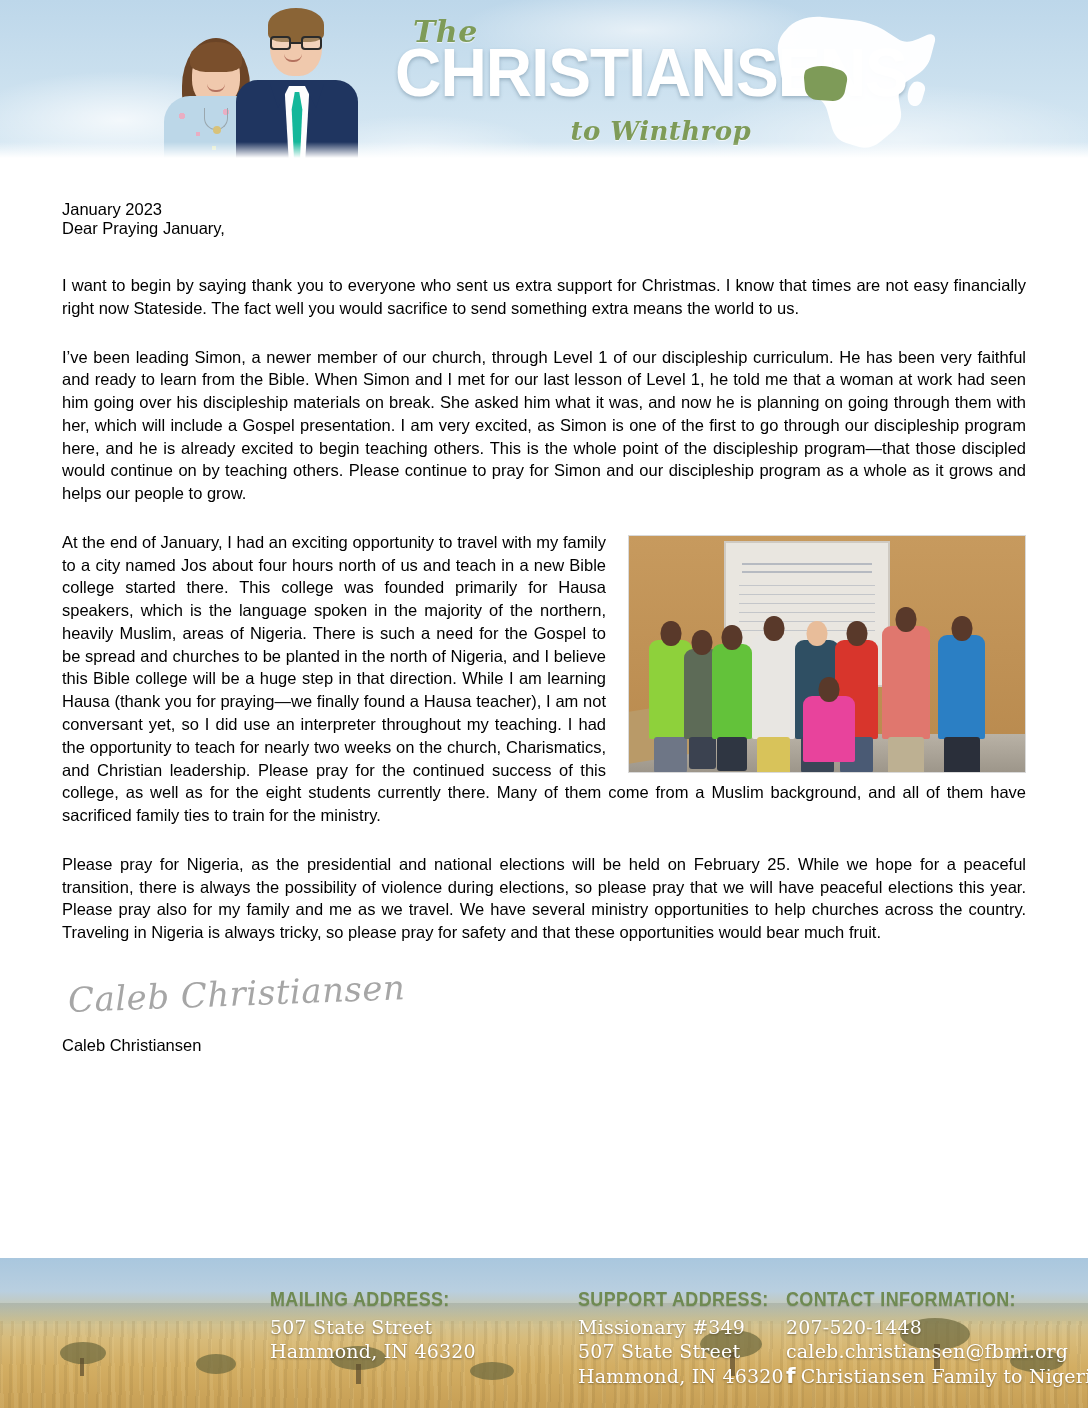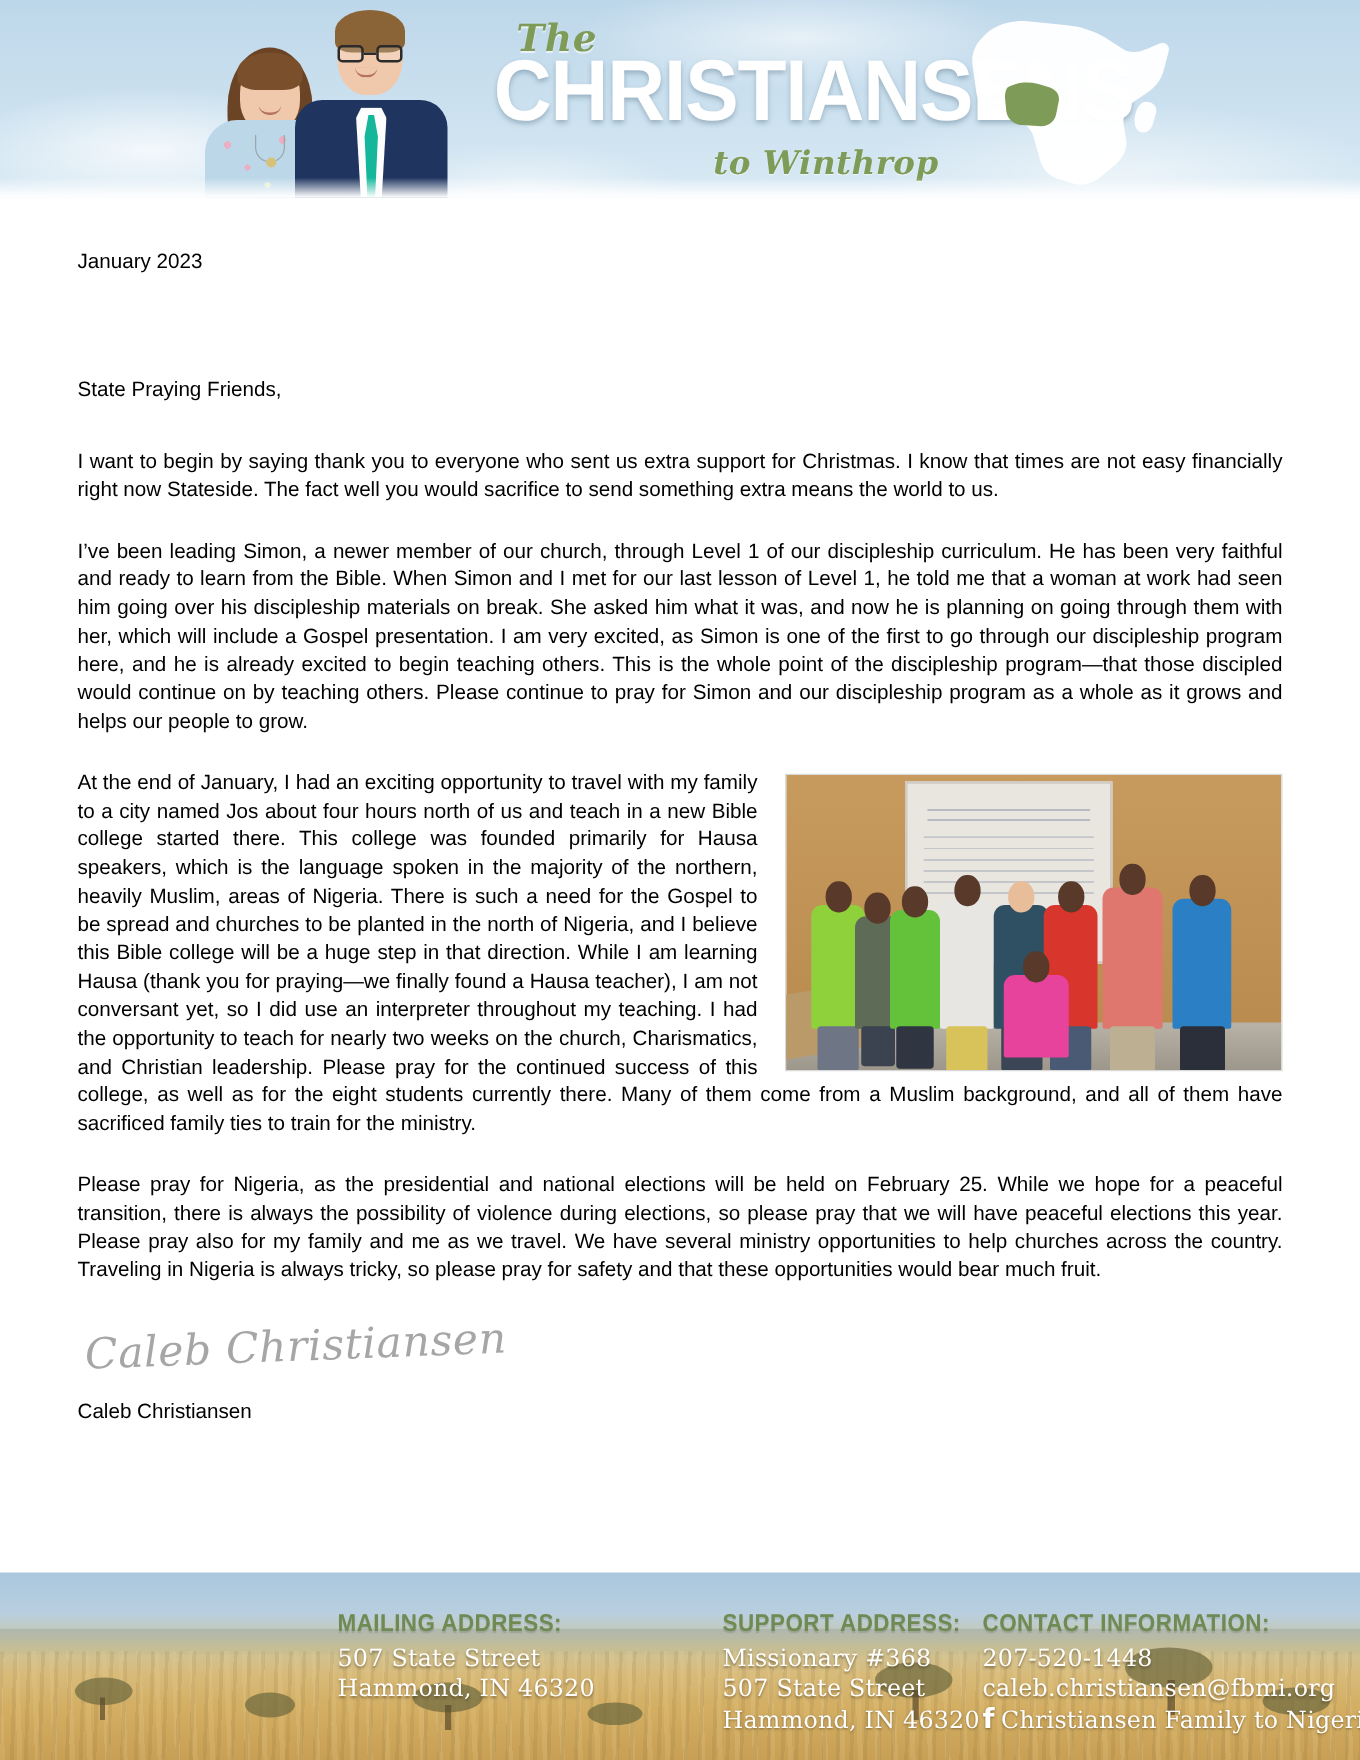--- a/index.html
+++ b/index.html
@@ -96,21 +96,21 @@
     position:absolute; right:4px; top:102px;
     font-family:"DejaVu Serif", serif; font-style:italic; font-weight:700;
     font-size:26px; color:#7e9b58; letter-spacing:.4px;
     text-shadow:0 1px 1px rgba(255,255,255,.7);
   }
   .africa { position:absolute; left:748px; top:-4px; width:212px; height:172px; }
 
   
   .sheet { position:absolute; left:0; top:158px; width:1088px; height:1100px; background:#fff; }
   .letter { position:absolute; left:62px; top:42px; width:964px; }
-  .date { font-size:16.5px; color:#000; margin-bottom:84px; }
+  .date { font-size:16.5px; color:#000; }
   .salutation { font-size:16.5px; color:#000; margin-bottom:36px; }
   p.para {
     font-size:16.5px; line-height:1.38; color:#000;
     text-align:justify; margin-bottom:26px;
   }
   .photo-float {
     float:right; width:398px; height:238px; margin:4px 0 6px 22px;
     border:1px solid #d9d9d9; overflow:hidden; position:relative;
   }
   .closing { font-size:16.5px; color:#000; margin-top:4px; }
@@ -232,21 +232,21 @@
          L56 82 C56 78, 57 75, 58 74 Z"></path>
   </svg>
 
   <div class="banner-bottom-fade"></div>
 </div>
 
 <div class="sheet">
   <div class="letter">
 
     <div class="date">January 2023</div>
-    <div class="salutation">State Praying Friends,</div>
+    <div class="salutation">Dear Praying January,</div>
 
     <p class="para">I want to begin by saying thank you to everyone who sent us extra support for Christmas. I know that times are not easy financially right now Stateside. The fact well you would sacrifice to send something extra means the world to us.</p>
     <p class="para">I’ve been leading Simon, a newer member of our church, through Level 1 of our discipleship curriculum. He has been very faithful and ready to learn from the Bible. When Simon and I met for our last lesson of Level 1, he told me that a woman at work had seen him going over his discipleship materials on break. She asked him what it was, and now he is planning on going through them with her, which will include a Gospel presentation. I am very excited, as Simon is one of the first to go through our discipleship program here, and he is already excited to begin teaching others. This is the whole point of the discipleship program—that those discipled would continue on by teaching others. Please continue to pray for Simon and our discipleship program as a whole as it grows and helps our people to grow.</p>
 
     <div class="photo-float">
       <div class="cls-wall"></div>
       <div class="cls-board">
         <div class="cls-board-txt"></div>
         <div class="cls-board-txt2"></div>
       </div>
@@ -316,21 +316,21 @@
 
 
   <div class="fcol c2">
     <div class="fhead">MAILING ADDRESS:</div>
     <div class="fline">507 State Street</div>
     <div class="fline">Hammond, IN 46320</div>
   </div>
 
   <div class="fcol c3">
     <div class="fhead">SUPPORT ADDRESS:</div>
-    <div class="fline">Missionary #368</div>
+    <div class="fline">Missionary #349</div>
     <div class="fline">507 State Street</div>
     <div class="fline">Hammond, IN 46320</div>
   </div>
 
   <div class="fcol c4">
     <div class="fhead">CONTACT INFORMATION:</div>
     <div class="fline">207-520-1448</div>
     <div class="fline">caleb.christiansen@fbmi.org</div>
     <div class="fline fb-line">
       <span class="fb-glyph">f</span>

